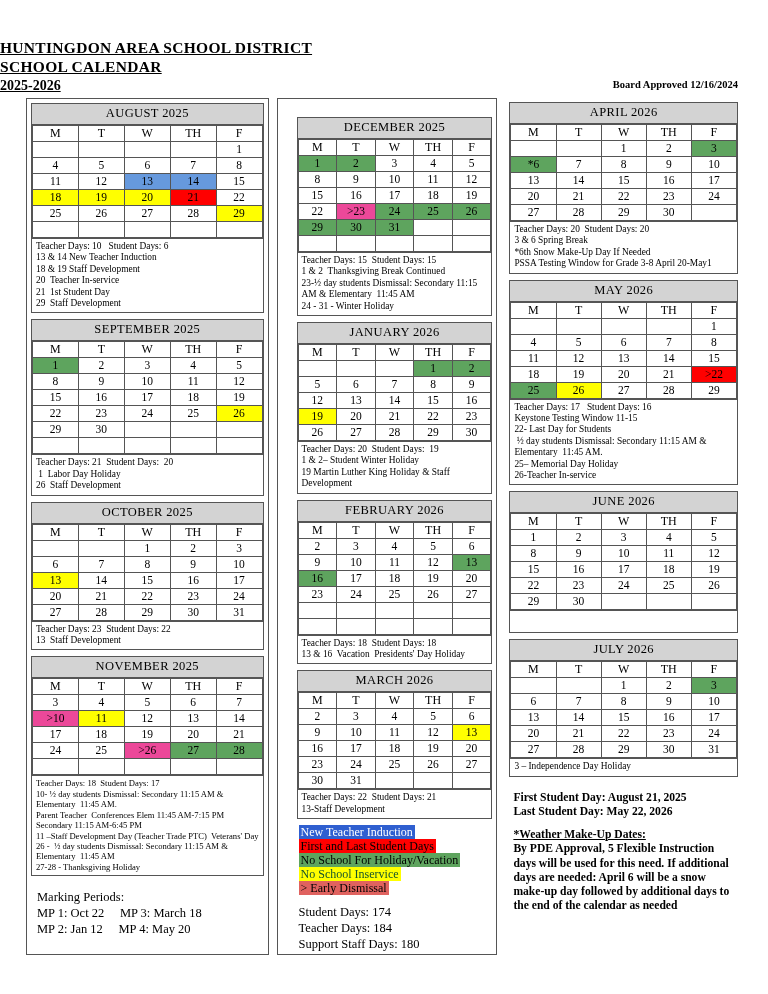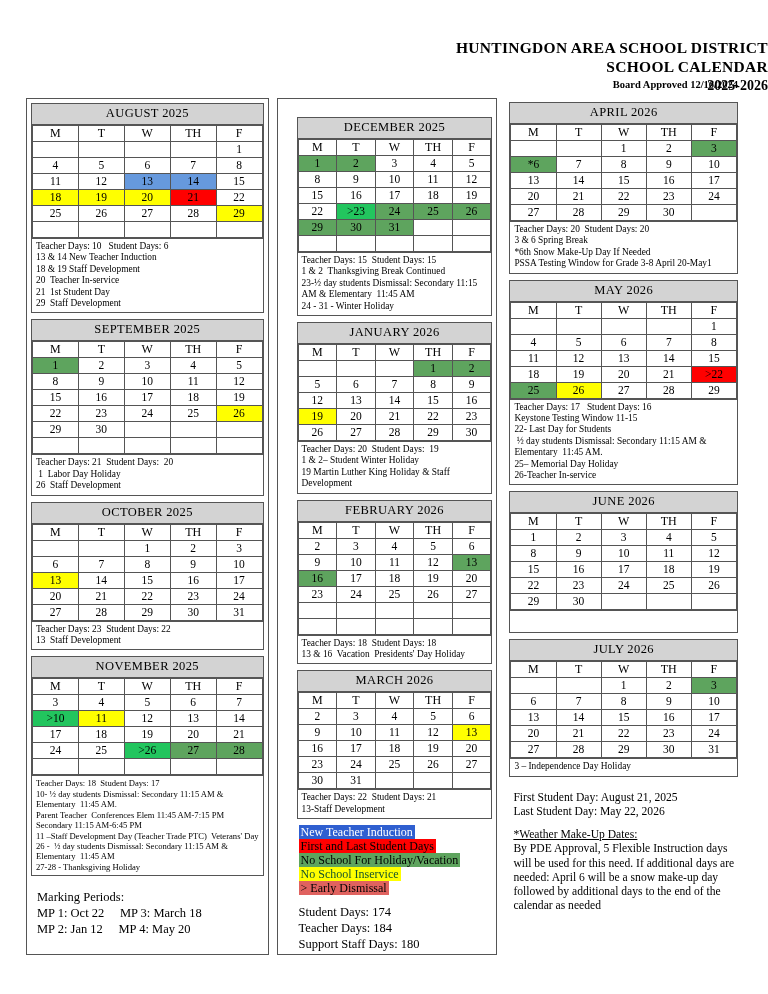--- a/index.html
+++ b/index.html
@@ -6,24 +6,24 @@
   body{
     width:768px;height:994px;
     background:#ffffff;
     font-family:"Liberation Serif", serif;
     color:#000;
     overflow:hidden;
   }
   .page{position:relative;width:768px;height:994px;box-sizing:border-box;padding:0;}
 
   
-  .title-area{text-align:right;padding-top:38px;}
+  .title-area{text-align:left;padding-top:38px;text-decoration:underline;}
   .t1{font-size:15.5px;font-weight:bold;letter-spacing:.3px;line-height:19px;}
   .t2{font-size:15.5px;font-weight:bold;letter-spacing:.3px;line-height:19px;}
-  .t3{font-size:14px;font-weight:bold;line-height:19px;margin-left:22px;}
+  .t3{font-size:14px;font-weight:bold;line-height:19px;}
   .board{
     position:absolute;right:30px;top:79px;
     font-size:10.5px;font-weight:bold;
   }
 
   
   .columns{
     position:absolute;top:98px;left:0;right:0;
     display:flex;
     padding:0 26px;
@@ -61,21 +61,21 @@
     height:15px;
     padding:0;
     line-height:15px;
   }
   table.cal th{font-weight:normal;font-size:12px;}
   table.cal td.empty{background:#fff;}
   .hl-green{background:#5ea45e;}
   .hl-yellow{background:#ffff00;}
   .hl-red{background:#ff0000;}
   .hl-blue{background:#6699dd;}
-  .hl-early{background:#22c55e;}
+  .hl-early{background:#ec4899;}
 
   .notes{
     border-top:1px solid #555;
     padding:2px 3px 3px 4px;
     font-size:9.4px;
     line-height:11.4px;
   }
   .notes .n{display:block;white-space:pre-wrap;}
   .notes.small .n{font-size:8.6px;line-height:10.4px;}
 
@@ -97,20 +97,21 @@
   .totals{font-size:12.5px;line-height:16px;margin-top:9px;padding-left:2px;}
 
   .mp{font-size:12.5px;line-height:16px;padding:7px 0 0 6px;}
 
   
   .rfoot{
     border:0;
     padding:8px 2px 0 4px;
     font-size:11.6px;
     line-height:14.2px;
+    font-weight:bold;
   }
   .rfoot .u{text-decoration:underline;}
   .rfoot .gap{height:9px;}
 </style>
 </head>
 <body>
 
 <div class="page">
 
   <div class="title-area">

